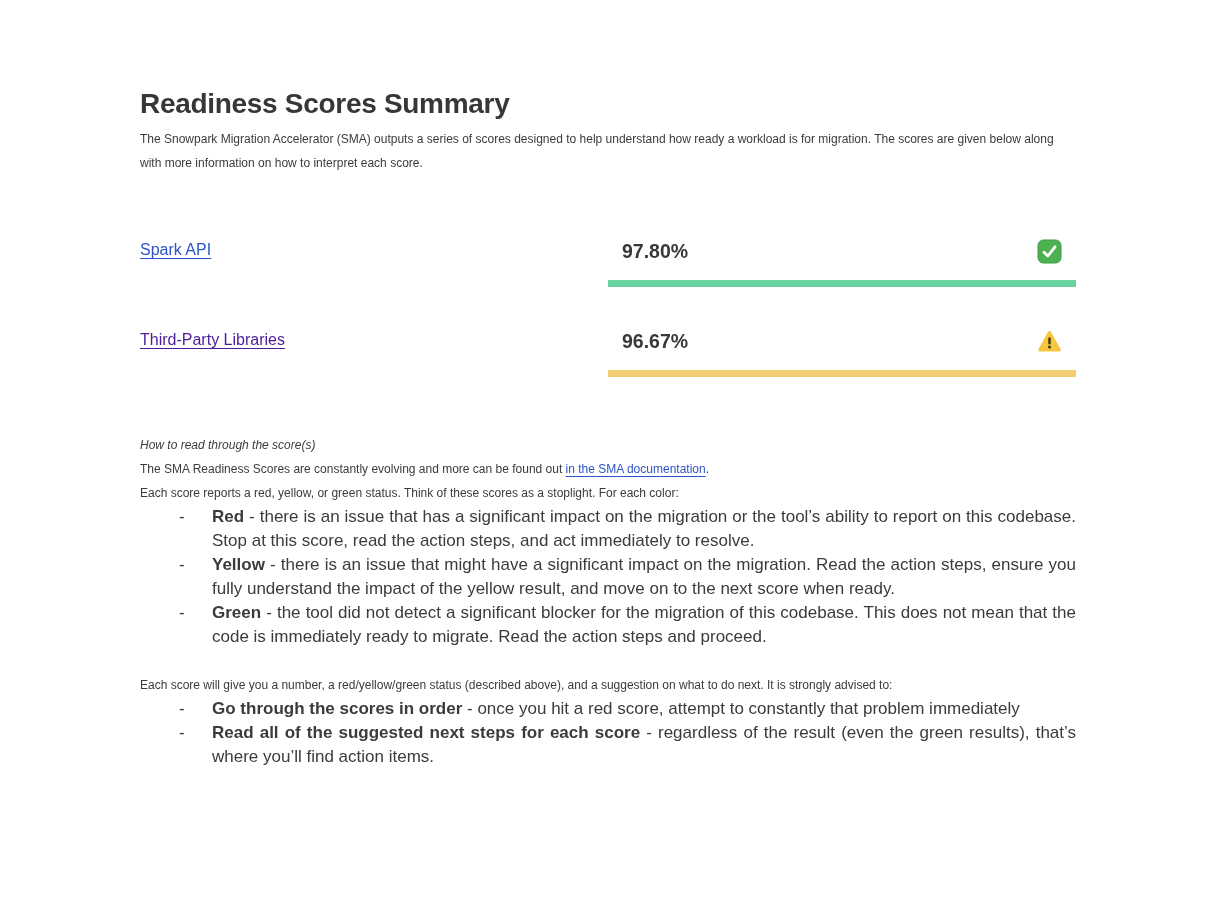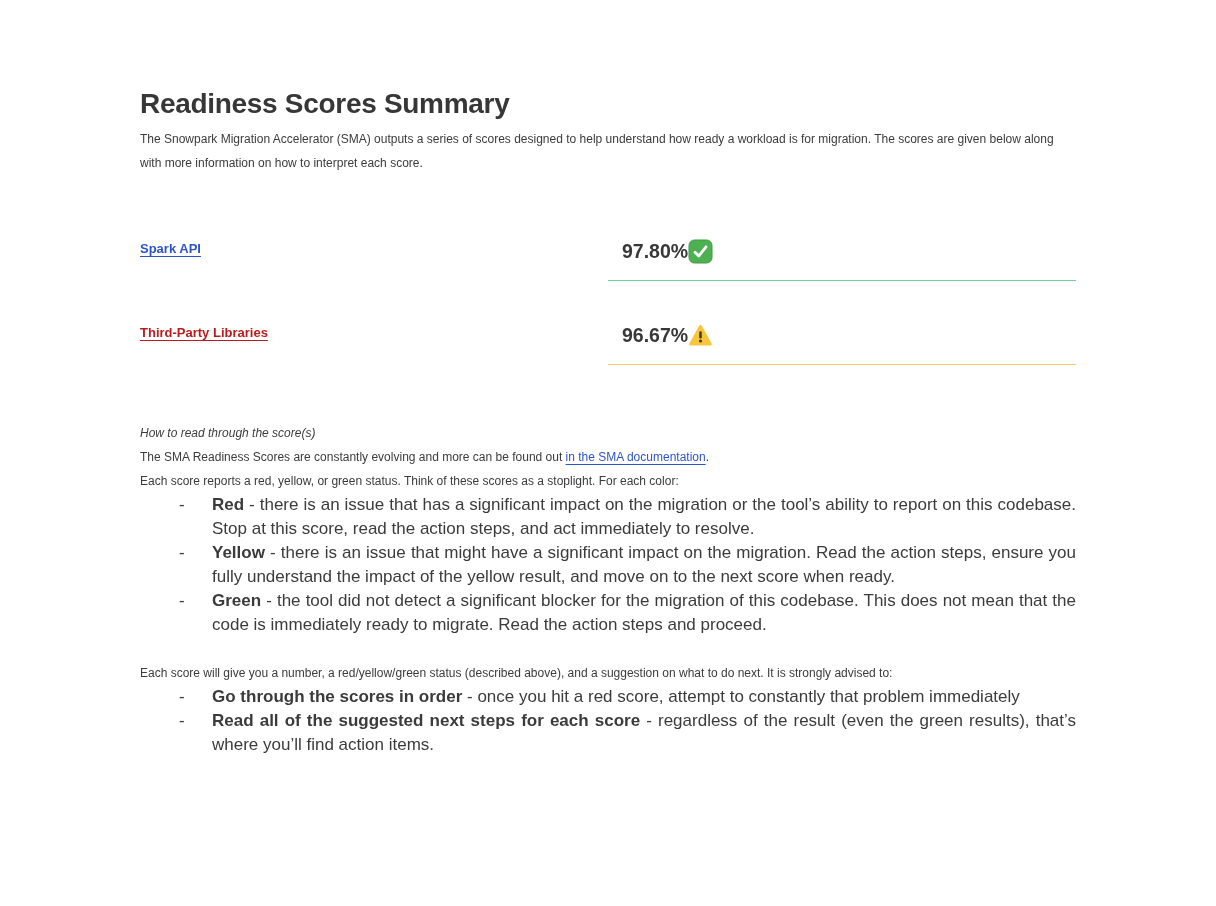--- a/index.html
+++ b/index.html
@@ -36,34 +36,35 @@
   }
   .score-row {
     display: flex;
     align-items: flex-start;
     justify-content: space-between;
   }
   .score-row + .score-row {
     margin-top: 42px;
   }
   .score-link {
-    font-size: 13px;
-    font-weight: 700;
+    font-size: 16px;
+    font-weight: 400;
     text-decoration: underline;
     text-underline-offset: 3px;
     cursor: pointer;
     margin-top: 2px;
     display: inline-block;
   }
   .score-strip {
     width: 468px;
     display: flex;
+    justify-content: space-between;
     align-items: center;
     padding: 0 14px 16px 14px;
-    border-bottom: 1px solid #8b5cf6;
+    border-bottom: 7px solid #8b5cf6;
   }
   .score-value {
     font-size: 19.5px;
     font-weight: 700;
     color: #383838;
   }
   .status-icon {
     display: inline-flex;
     align-items: center;
     justify-content: center;
@@ -123,21 +124,21 @@
         <span class="status-icon">
           <svg width="25" height="25" viewBox="0 0 25 25" aria-hidden="true">
             <rect x="1" y="1" width="23" height="23" rx="5.5" fill="#4db151" stroke="#3e9a44" stroke-width="1"></rect>
             <path d="M7 13.2 L10.8 17 L18 7.8" fill="none" stroke="#ffffff" stroke-width="2.8" stroke-linecap="round" stroke-linejoin="round"></path>
           </svg>
         </span>
       </div>
     </div>
 
     <div class="score-row">
-      <a class="score-link" style="color: #b91c1c; text-align: right;">Third-Party Libraries</a>
+      <a class="score-link" style="color: #4c1d95; text-align: right;">Third-Party Libraries</a>
       <div class="score-strip" style="border-bottom-color: rgb(242, 205, 114);">
         <span class="score-value">96.67%</span>
         <span class="status-icon">
           <svg width="25" height="23" viewBox="0 0 25 23" aria-hidden="true">
             <path d="M12.5 2.6 L22.2 20 H2.8 Z" fill="#f7c63f" stroke="#f7c63f" stroke-width="3.2" stroke-linejoin="round"></path>
             <rect x="11.25" y="7.2" width="2.5" height="7.2" rx="1.25" fill="#443a15"></rect>
             <circle cx="12.5" cy="17" r="1.55" fill="#443a15"></circle>
           </svg>
         </span>
       </div>

